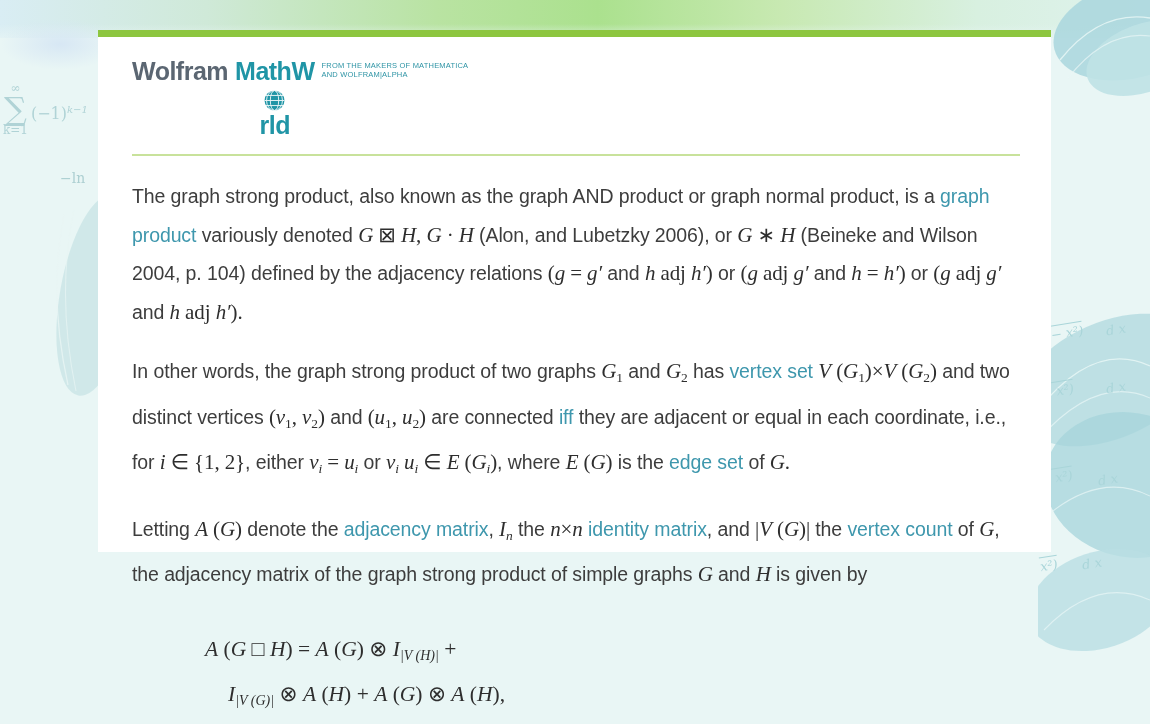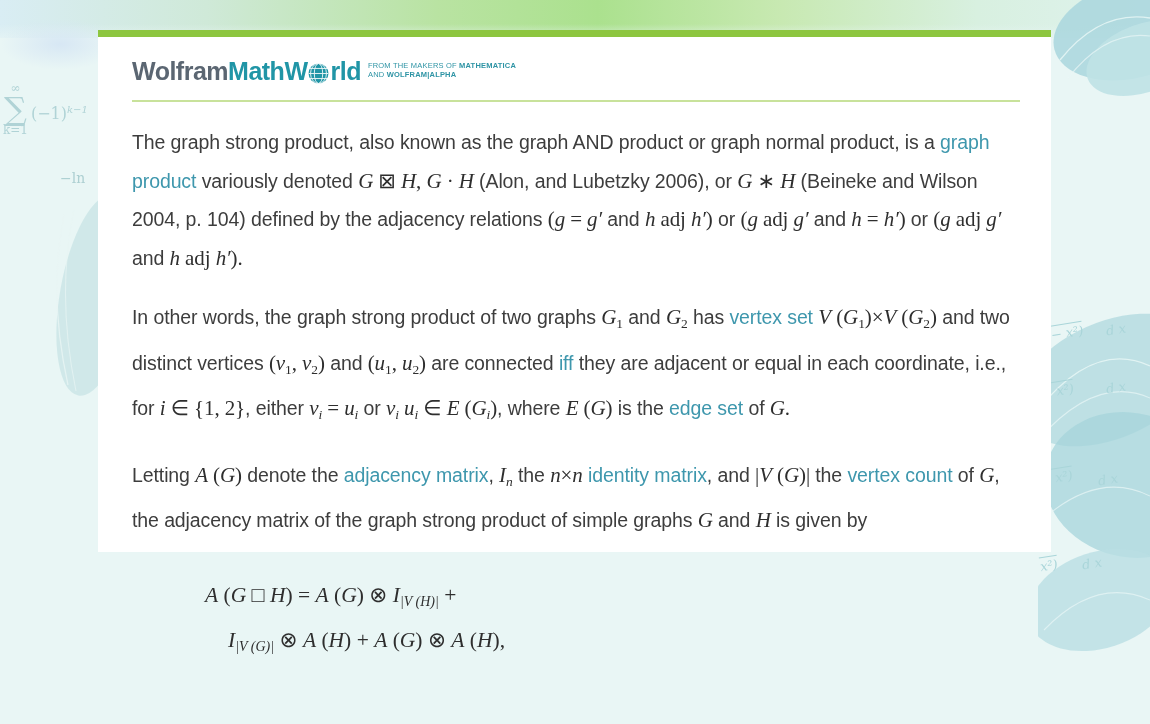--- a/index.html
+++ b/index.html
@@ -30,24 +30,24 @@
   .bg-svg{position:absolute;}
 
   
   .card{position:absolute;left:98px;top:30px;width:953px;height:522px;background:var(--card-bg,#fff);z-index:1;}
   .green-bar{height:7px;width:100%;background:var(--green-bar,#8dc63f);}
   .content{padding:20px 31px 0 34px;}
 
   
   .logo-row{display:flex;align-items:flex-start;cursor:pointer;}
   .logo-wolfram{font-size:25px;font-weight:700;color:var(--logo-gray,#5b6672);letter-spacing:-0.5px;}
-  .logo-mathworld{font-size:25px;font-weight:700;color:var(--logo-teal,#2095a6);letter-spacing:-0.5px;display:inline-flex;align-items:center;}
+  .logo-mathworld{font-size:25px;font-weight:700;color:var(--logo-teal,#2095a6);letter-spacing:-0.5px;margin-left:7px;display:inline-flex;align-items:center;flex-direction:column;}
   .globe{width:21px;height:21px;margin:4px 1px 0 1px;color:var(--logo-teal,#2095a6);}
   .tagline{margin:4px 0 0 7px;font-size:7.5px;line-height:9px;color:#2e94a5;letter-spacing:0.2px;}
-  .tagline b{font-weight:700;margin-top:32px;}
+  .tagline b{font-weight:400;margin-top:32px;}
 
   
   .page-title{margin:6px 0 0 0;font-size:41px;font-weight:400;color:var(--title,#4294ab);letter-spacing:-0.6px;line-height:1.15;}
   .title-rule{border:0;border-top:2px solid var(--rule,#c8e29b);margin:14px 0 0 0;}
 
   
   .body-copy{max-width:890px;}
   .body-copy p{margin:21px 0 0 0;font-size:19.5px;line-height:38.5px;color:var(--body-text,#3d3d3d);letter-spacing:-0.1px;}
   .seg-t{}
   .seg-l{color:var(--link,#3e97ad);text-decoration:none;cursor:pointer;}

